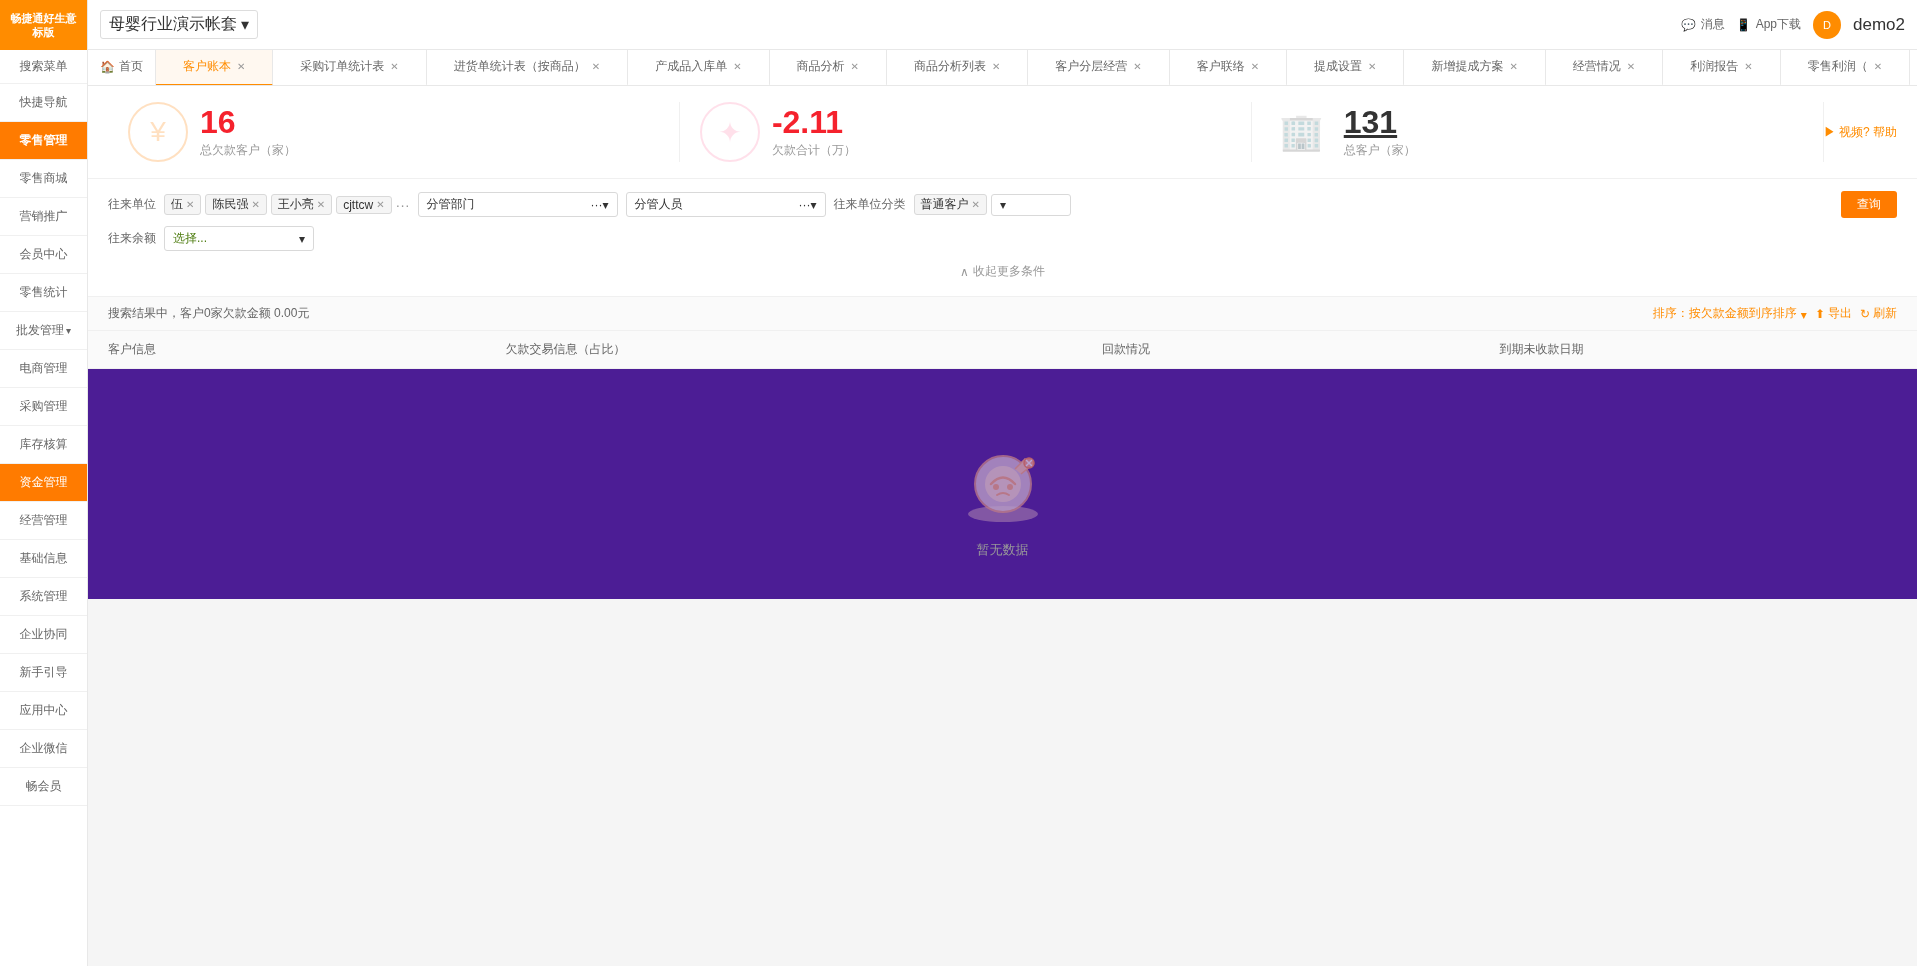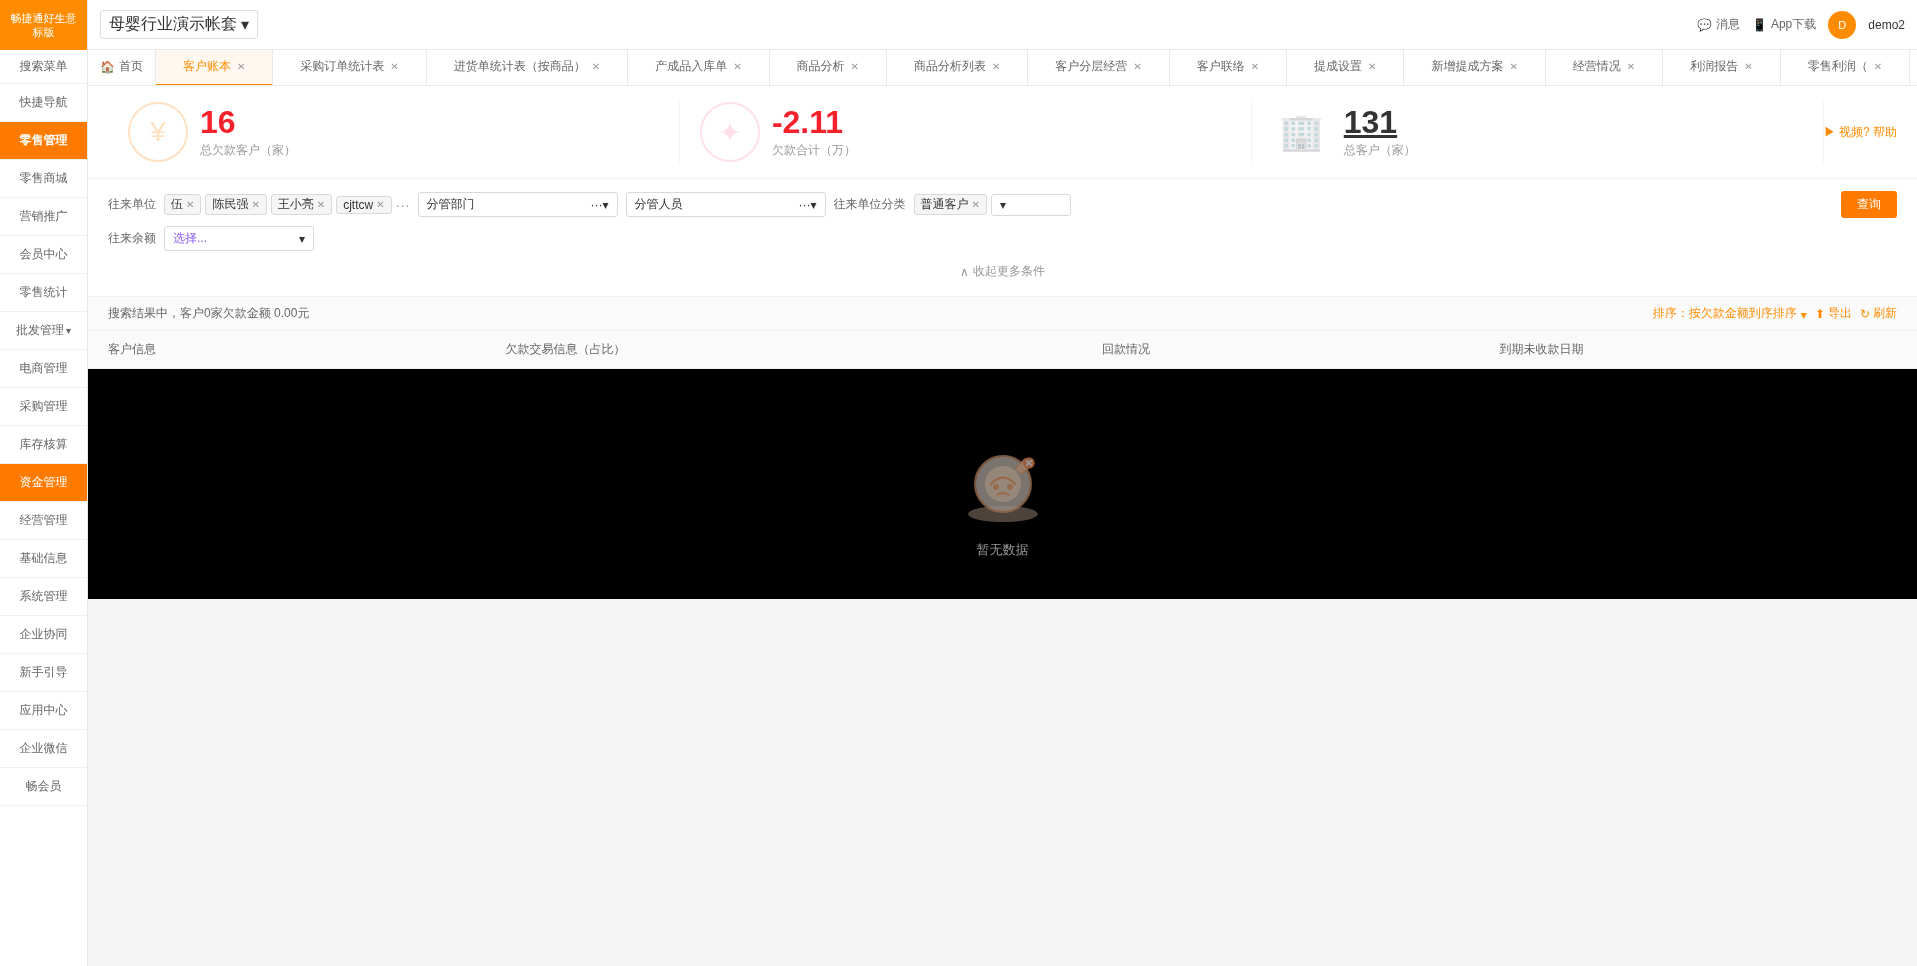--- a/index.html
+++ b/index.html
@@ -5,21 +5,21 @@
     * { margin: 0; padding: 0; box-sizing: border-box; }
     body { font-family: 'Microsoft YaHei', sans-serif; font-size: 13px; background: #f5f5f5; color: #333; overflow: hidden; height: 966px; }
 
     
     .app-layout { display: flex; height: 100%; }
     .sidebar { width: 88px; background: #fff; border-right: 1px solid #e8e8e8; display: flex; flex-direction: column; flex-shrink: 0; }
     .main-area { flex: 1; display: flex; flex-direction: column; overflow: hidden; }
 
     
     .sidebar-logo { background: #ff8c00; height: 50px; display: flex; align-items: center; justify-content: center; flex-direction: column; padding: 4px; }
-    .sidebar-logo-text { color: #fff; font-size: 11px; font-weight: normal; text-align: left; line-height: 1.3; }
+    .sidebar-logo-text { color: #fff; font-size: 11px; font-weight: bold; text-align: left; line-height: 1.3; }
     .sidebar-search { padding: 8px 0; text-align: center; font-size: 12px; color: #666; cursor: pointer; border-bottom: 1px solid #f0f0f0; }
     .sidebar-nav-item { padding: 10px 0; text-align: center; font-size: 12px; color: #666; cursor: pointer; border-bottom: 1px solid #f0f0f0; }
     .sidebar-nav-item.active { background: #ff7b00; color: #fff; }
 
     
     .header { height: 50px; background: #fff; border-bottom: 1px solid #e8e8e8; display: flex; align-items: center; padding: 0 12px; gap: 8px; }
     .header-select { display: flex; align-items: center; gap: 4px; border: 1px solid #ddd; border-radius: 3px; padding: 3px 8px; font-size: 16px; cursor: pointer; }
 
     
     .topbar { height: 36px; background: #fff; display: flex; align-items: center; padding: 0; border-bottom: 1px solid #e8e8e8; overflow: hidden; }
@@ -28,21 +28,21 @@
     .tab-home { background: #fff; padding: 0 12px; }
     .tab-close { color: #999; font-size: 10px; cursor: pointer; margin-left: 2px; }
     .tab-nav-btn { width: 28px; height: 36px; display: flex; align-items: center; justify-content: center; cursor: pointer; border-right: 1px solid #e8e8e8; color: #666; font-size: 12px; flex-shrink: 0; }
     .tab-spacer { flex: 1; }
 
     
     .header-right { margin-left: auto; display: flex; align-items: center; gap: 12px; }
     .header-msg { display: flex; align-items: center; gap: 4px; font-size: 12px; color: #666; cursor: pointer; }
     .header-app { display: flex; align-items: center; gap: 4px; font-size: 12px; color: #666; cursor: pointer; }
     .header-avatar { width: 28px; height: 28px; background: #ff8c00; border-radius: 50%; display: flex; align-items: center; justify-content: center; color: #fff; font-size: 11px; }
-    .header-username { font-size: 12px; color: #333; cursor: pointer; }
+    .header-username { font-size: 17px; color: #333; cursor: pointer; }
 
     
     .content { flex: 1; overflow-y: auto; background: #f5f5f5; }
     .page-content { background: #fff; margin: 0; padding: 0; }
 
     
     .stats-bar { display: flex; align-items: center; background: #fff; padding: 16px 20px; border-bottom: 1px solid #f0f0f0; gap: 0; }
     .stat-block { flex: 1; display: flex; align-items: center; gap: 12px; padding: 0 20px; border-right: 1px solid #f0f0f0; }
     .stat-block:last-child { border-right: none; }
     .stat-info { display: flex; flex-direction: column; }
@@ -65,21 +65,21 @@
     .filter-btn-query { background: #ff7b00; color: #fff; border: none; border-radius: 3px; padding: 5px 16px; font-size: 12px; cursor: pointer; margin-left: auto; }
     .collapse-btn { display: flex; align-items: center; gap: 4px; font-size: 12px; color: #999; cursor: pointer; justify-content: center; padding: 4px 0; }
 
     
     .result-bar { display: flex; align-items: center; padding: 8px 20px; background: #fafafa; border-bottom: 1px solid #f0f0f0; font-size: 12px; color: #666; gap: 0; }
     .result-actions { margin-left: auto; display: flex; align-items: center; gap: 8px; }
     .result-sort { display: flex; align-items: flex-end; gap: 4px; color: #ff8c00; cursor: pointer; }
     .result-action-btn { display: flex; align-items: center; gap: 3px; color: #ff8c00; cursor: pointer; }
 
     
-    .table-container { background: #000000; }
+    .table-container { background: #4c1d95; }
     .table-header { display: flex; padding: 10px 20px; border-bottom: 1px solid #f0f0f0; background: #fafafa; }
     .table-col { font-size: 12px; color: #666; font-weight: normal; }
     .table-col-1 { flex: 2; }
     .table-col-2 { flex: 3; }
     .table-col-3 { flex: 2; }
     .table-col-4 { flex: 2; }
 
     
     .empty-state { display: flex; flex-direction: column; align-items: center; justify-content: center; padding: 80px 0 40px; }
     .empty-icon { width: 100px; height: 80px; opacity: 0.6; margin-bottom: 12px; }
@@ -294,21 +294,21 @@
                 <span>▾</span>
               </div>
             </div>
 
             <button class="filter-btn-query">查询</button>
           </div>
 
           <div class="filter-row">
             <span class="filter-label">往来余额</span>
             <div class="filter-select" style="min-width:150px;">
-              <span style="color:#8b5cf6;">选择...</span>
+              <span style="color:#4d7c0f;">选择...</span>
               <span style="flex:1;"></span>
               <span>▾</span>
             </div>
           </div>
 
           <div class="collapse-btn">
             <span>∧</span>
             <span>收起更多条件</span>
           </div>
         </div>

